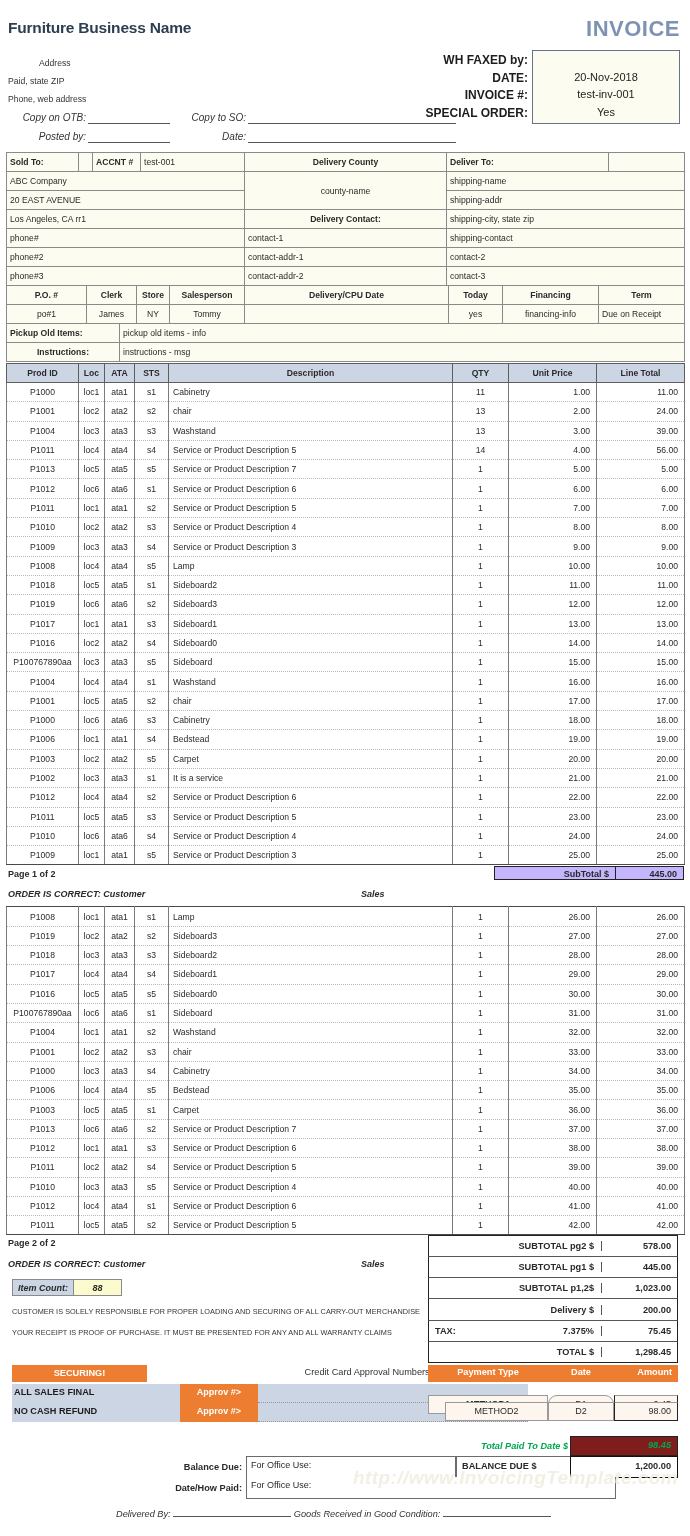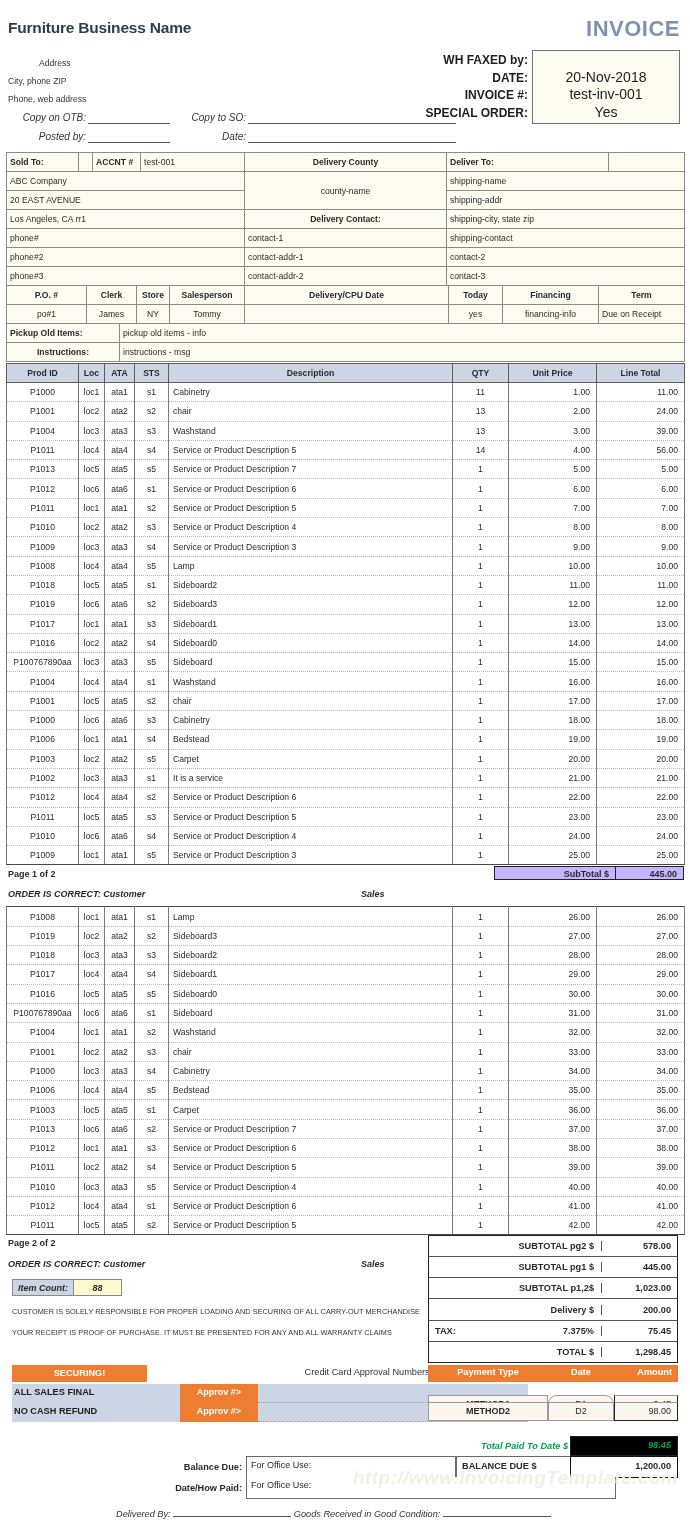--- a/index.html
+++ b/index.html
@@ -42,21 +42,21 @@
 
   .info-labels { position: absolute; right: 156px; top: 52px; text-align: right; width: 160px; }
   .info-labels div { font-weight: bold; font-size: 12px; line-height: 17.5px; color: #1d1d1d; }
   .info-box {
     position: absolute; right: 4px; top: 50px;
     width: 148px; height: 74px;
     border: 1.4px solid #64748b;
     background: #fdfcf0;
     display: flex; flex-direction: column; justify-content: flex-start;
   }
-  .info-box div { text-align: center; font-size: 14px; line-height: 17.5px; color: #222; }
+  .info-box div { text-align: center; font-size: 11px; line-height: 17.5px; color: #222; }
   .info-box div:first-child { height: 17.5px; }
 
   
   table.grid { border-collapse: collapse; width: 678px; table-layout: fixed; }
   table.grid td {
     border: 0.8px solid #8a8a8a;
     padding: 1px 3px;
     font-size: 8.6px;
     height: 19px;
     vertical-align: middle;
@@ -172,21 +172,21 @@
 </head>
 <body>
 
 <div class="page">
 
   <div class="hdr">
     <div class="biz-name">Furniture Business Name</div>
     <div class="invoice-word">INVOICE</div>
 
     <div class="addr-line al1">Address</div>
-    <div class="addr-line al2">City, phone ZIP</div>
+    <div class="addr-line al2">Paid, state ZIP</div>
     <div class="addr-line al3">Phone, web address</div>
 
     <div class="ital-lbl" style="left:2px; top:112px; width:78px;">Copy on OTB:</div>
     <div class="ul-line" style="left:82px; top:123px; width:82px;"></div>
     <div class="ital-lbl" style="left:2px; top:131px; width:78px;">Posted by:</div>
     <div class="ul-line" style="left:82px; top:142px; width:82px;"></div>
 
     <div class="ital-lbl" style="left:176px; top:112px; width:64px;">Copy to SO:</div>
     <div class="ul-line" style="left:242px; top:123px; width:208px;"></div>
     <div class="ital-lbl" style="left:176px; top:131px; width:64px;">Date:</div>
@@ -849,30 +849,30 @@
       <div style="width:120px; text-align:center;">Payment Type</div>
       <div style="width:66px; text-align:center;">Date</div>
       <div style="width:64px; text-align:right; padding-right:6px;">Amount</div>
     </div>
     <div class="pay-row" style="position:absolute; right:6px; top:160px;">
       <div style="width:120px; text-align:center; font-weight:bold;">METHOD1</div>
       <div style="width:66px; text-align:center;border-radius:9px;">D1</div>
       <div style="width:64px; text-align:right; padding-right:6px; border-right:1.8px solid #222; border-left:1.8px solid #222;">0.45</div>
     </div>
     <div class="pay-row" style="position:absolute; right:6px; top:167px;">
-      <div style="width:120px; text-align:center; font-weight:bold;">METHOD2</div>
+      <div style="width:103px; text-align:center; font-weight:normal;">METHOD2</div>
       <div style="width:66px; text-align:center;">D2</div>
       <div style="width:64px; text-align:right; padding-right:6px; border-right:1.8px solid #222; border-left:1.8px solid #222; border-bottom:1.8px solid #222;">98.00</div>
     </div>
   </div>
 
   <div style="position:relative; height:110px;">
     <div class="fo-lbl green" style="right:116px; top:16px; font-style:italic;">Total Paid To Date $</div>
     <div style="position:absolute; right:6px; top:11px; width:108px; height:20px; border:1.8px solid #222;
-                background:#000000; text-align:right; padding:3px 6px 0 0; font-weight:bold; font-style:italic;
+                background:#7f1d1d; text-align:right; padding:3px 6px 0 0; font-weight:bold; font-style:italic;
                 font-size:9.2px;" class="green">98.45</div>
 
     <div class="fo-lbl" style="left:120px; top:37px; width:116px;">Balance Due:</div>
     <div class="fo-box" style="left:240px; top:31px; width:210px; height:22px;">For Office Use:</div>
     <div style="position:absolute; left:450px; top:31px; width:118px; height:22px; border:1px solid #6b6b6b;
                 background:#fff; font-weight:bold; font-size:9.2px; padding:4px 0 0 5px;">BALANCE DUE $</div>
     <div style="position:absolute; right:6px; top:31px; width:108px; height:22px; border:1.9px solid #111;
                 background:#fff; text-align:right; padding:4px 6px 0 0; font-weight:bold; font-size:9.2px;">1,200.00</div>
 
     <div class="fo-lbl" style="left:110px; top:58px; width:126px;">Date/How Paid:</div>

